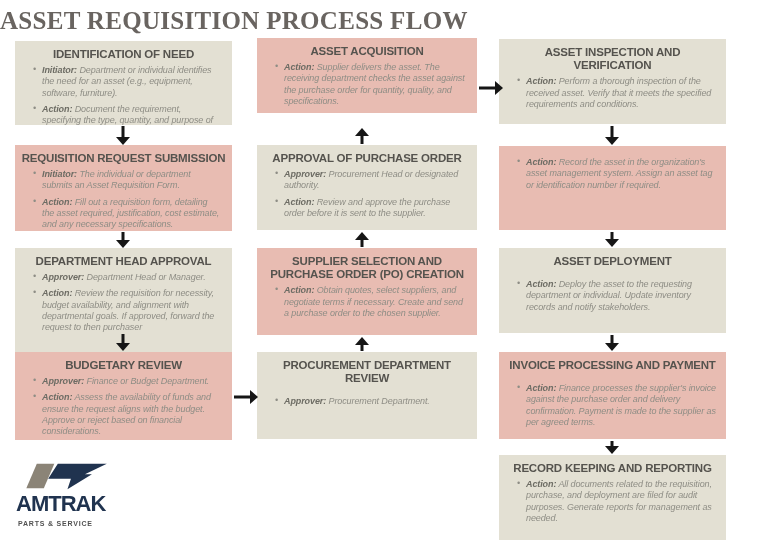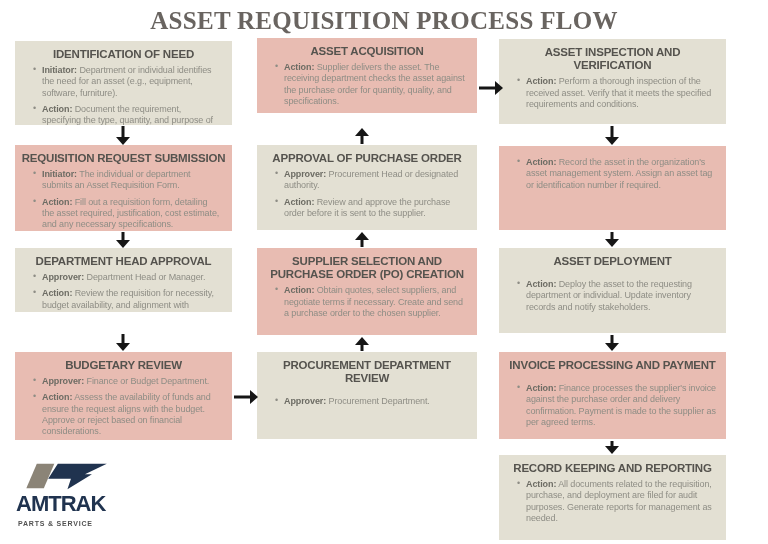--- a/index.html
+++ b/index.html
@@ -1,44 +1,44 @@
 <!DOCTYPE html>
 <html style="--beige: #e3e0d3; --pink: #e8bcb2; --arrow: #161616; --heading: #55534e; --body: #8e8d85; --label: #6d6c64; --navy: #20334f; --logogray: #8b8477; --title: #696460; --tagline: #515151;"><head>
 <meta charset="utf-8">
 <style>
   html,body{margin:0;padding:0}
   body{
     width:768px;height:544px;position:relative;background:#ffffff;
     font-family:"Liberation Sans",sans-serif;overflow:hidden;
   }
   .page-title{
-    position:absolute;top:7px;left:0;width:100%;text-align:center;
+    position:absolute;top:7px;left:0;width:100%;
     font-family:"Liberation Serif",serif;font-weight:bold;font-size:25px;
     color:var(--title,#696460);letter-spacing:.3px;
   }
   .box{position:absolute;box-sizing:border-box;overflow:hidden}
   .beige{background:var(--beige,#e3e0d3)}
   .pink{background:var(--pink,#e8bcb2)}
   .box-title{
     font-weight:bold;font-size:11.5px;letter-spacing:-.2px;
     color:var(--heading,#55534e);text-align:center;margin:7px 6px 4px;line-height:1.15;
   }
   ul.bullets{
     list-style:none;margin:0;padding:0 10px 0 18px;font-size:9px;line-height:1.25;
-    color:var(--body,#8e8d85);letter-spacing:-.1px;
+    color:var(--body,#8e8d85);letter-spacing:-.1px;font-style:italic;
   }
   ul.bullets li{position:relative;padding-left:9px;margin-bottom:5px}
   ul.bullets li::before{content:"\2022";position:absolute;left:0;top:-1px;color:var(--body,#8e8d85)}
   .lbl{font-weight:bold;color:var(--label,#6d6c64)}
   .gap ul.bullets{margin-top:11px}
 
   
   .b0{left:15px;top:41px;width:217px;height:84px}
   .b1{left:15px;top:145px;width:217px;height:86px}
-  .b2{left:15px;top:248px;width:217px;height:64px}
+  .b2{left:15px;top:248px;width:217px;height:104px}
   .b3{left:15px;top:352px;width:217px;height:88px}
   .b4{left:257px;top:38px;width:220px;height:75px}
   .b5{left:257px;top:145px;width:220px;height:85px}
   .b6{left:257px;top:248px;width:220px;height:87px}
   .b7{left:257px;top:352px;width:220px;height:87px}
   .b8{left:499px;top:39px;width:227px;height:85px}
   .b9{left:499px;top:146px;width:227px;height:84px}
   .b10{left:499px;top:248px;width:227px;height:85px}
   .b11{left:499px;top:352px;width:227px;height:87px}
   .b12{left:499px;top:455px;width:227px;height:85px}

